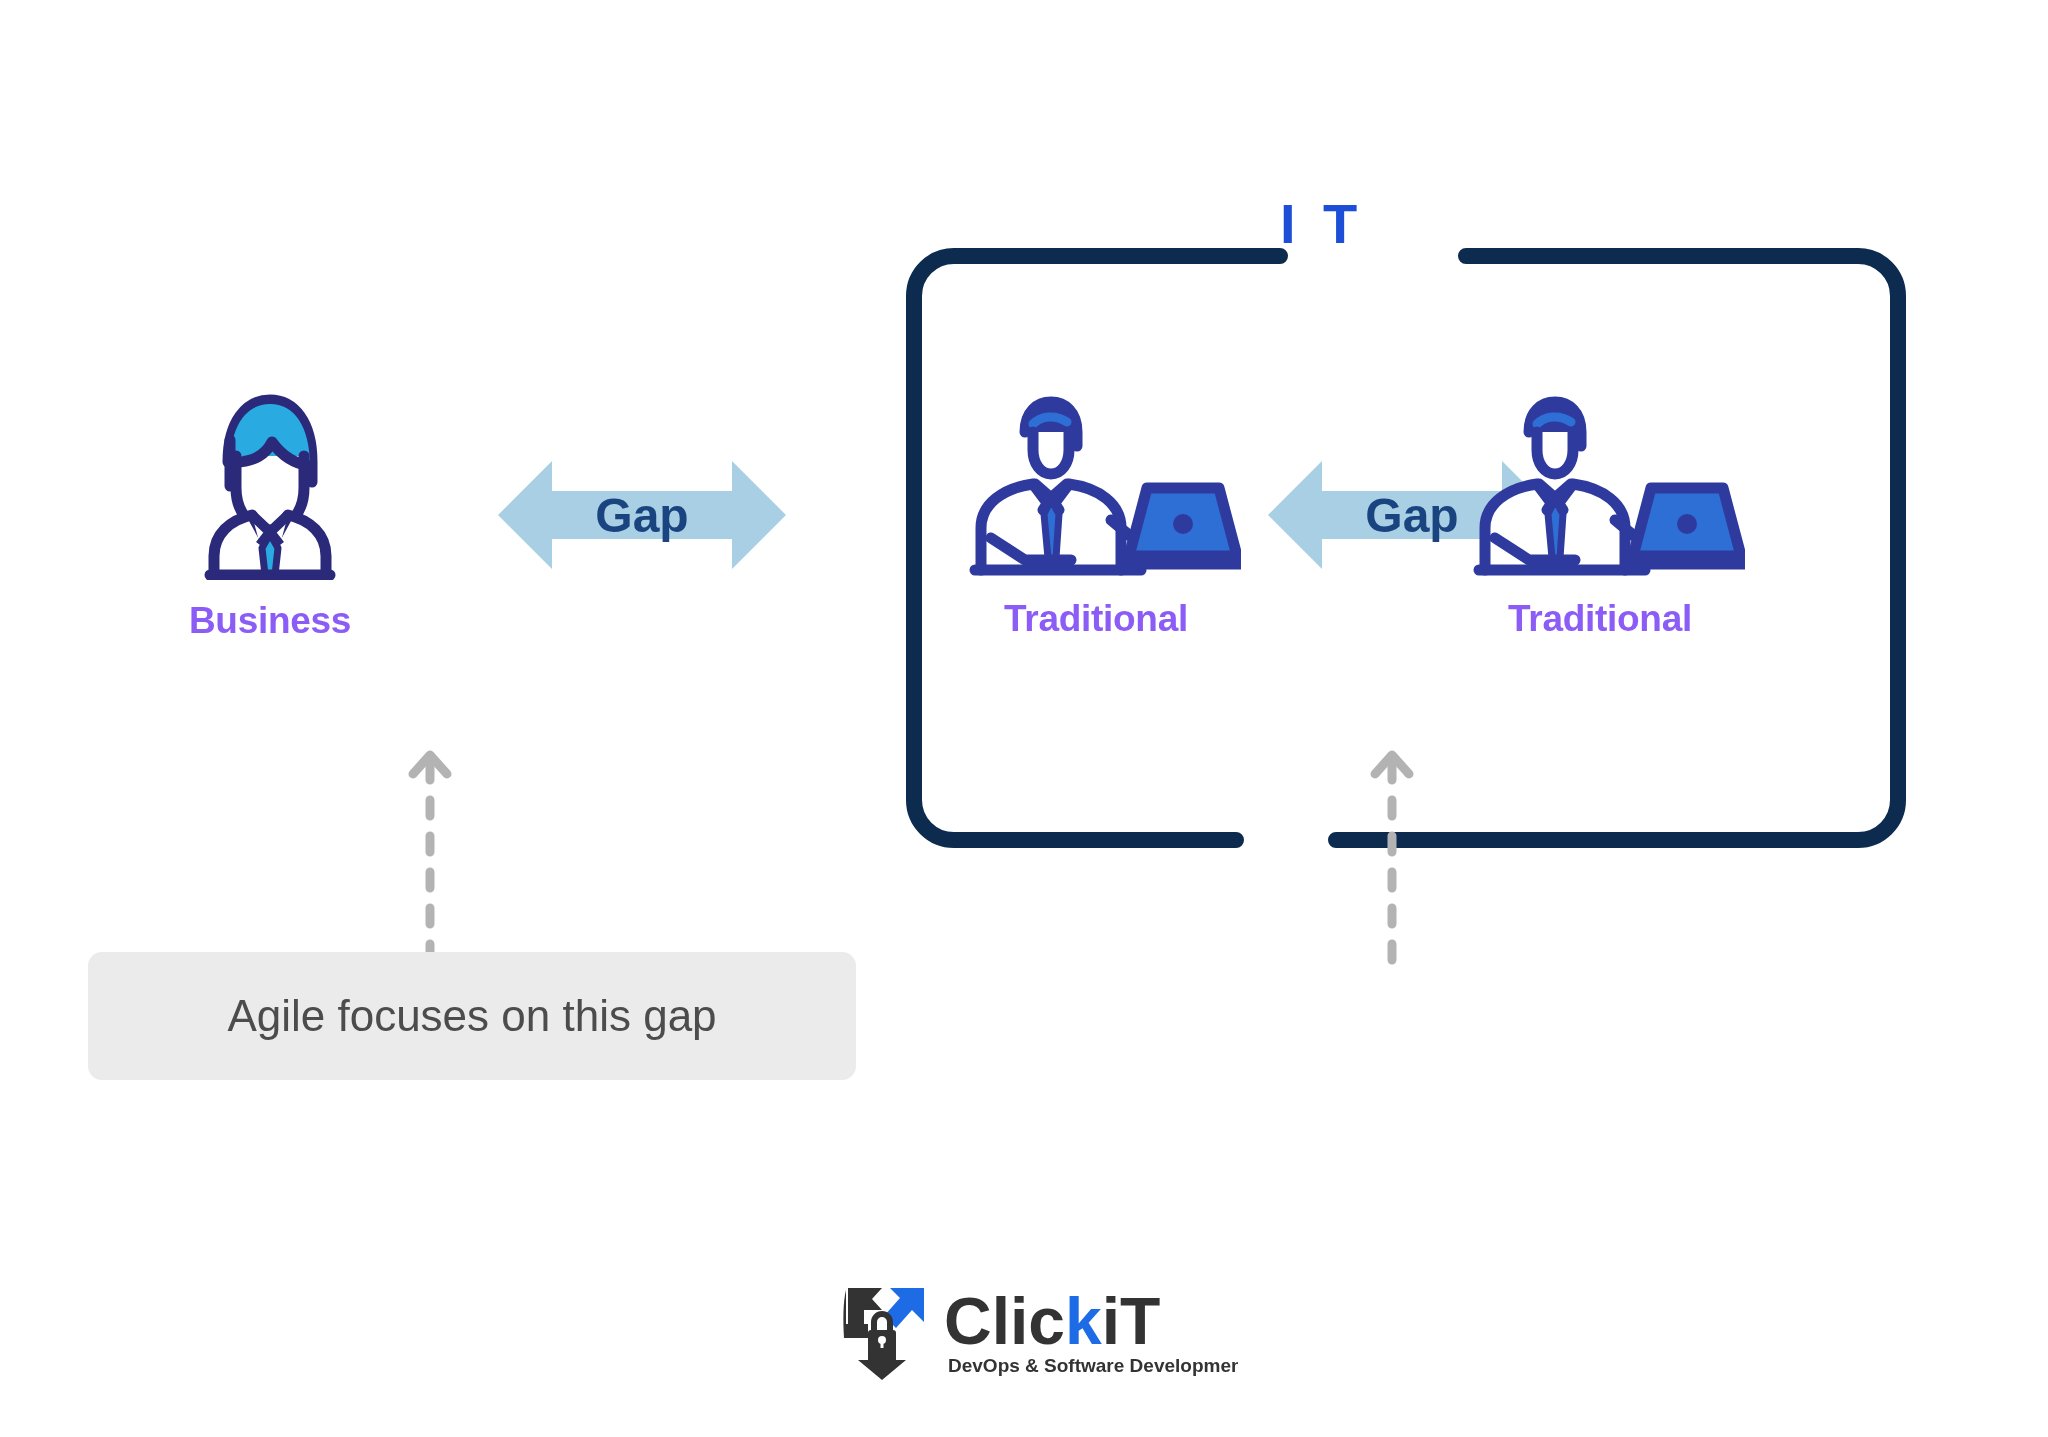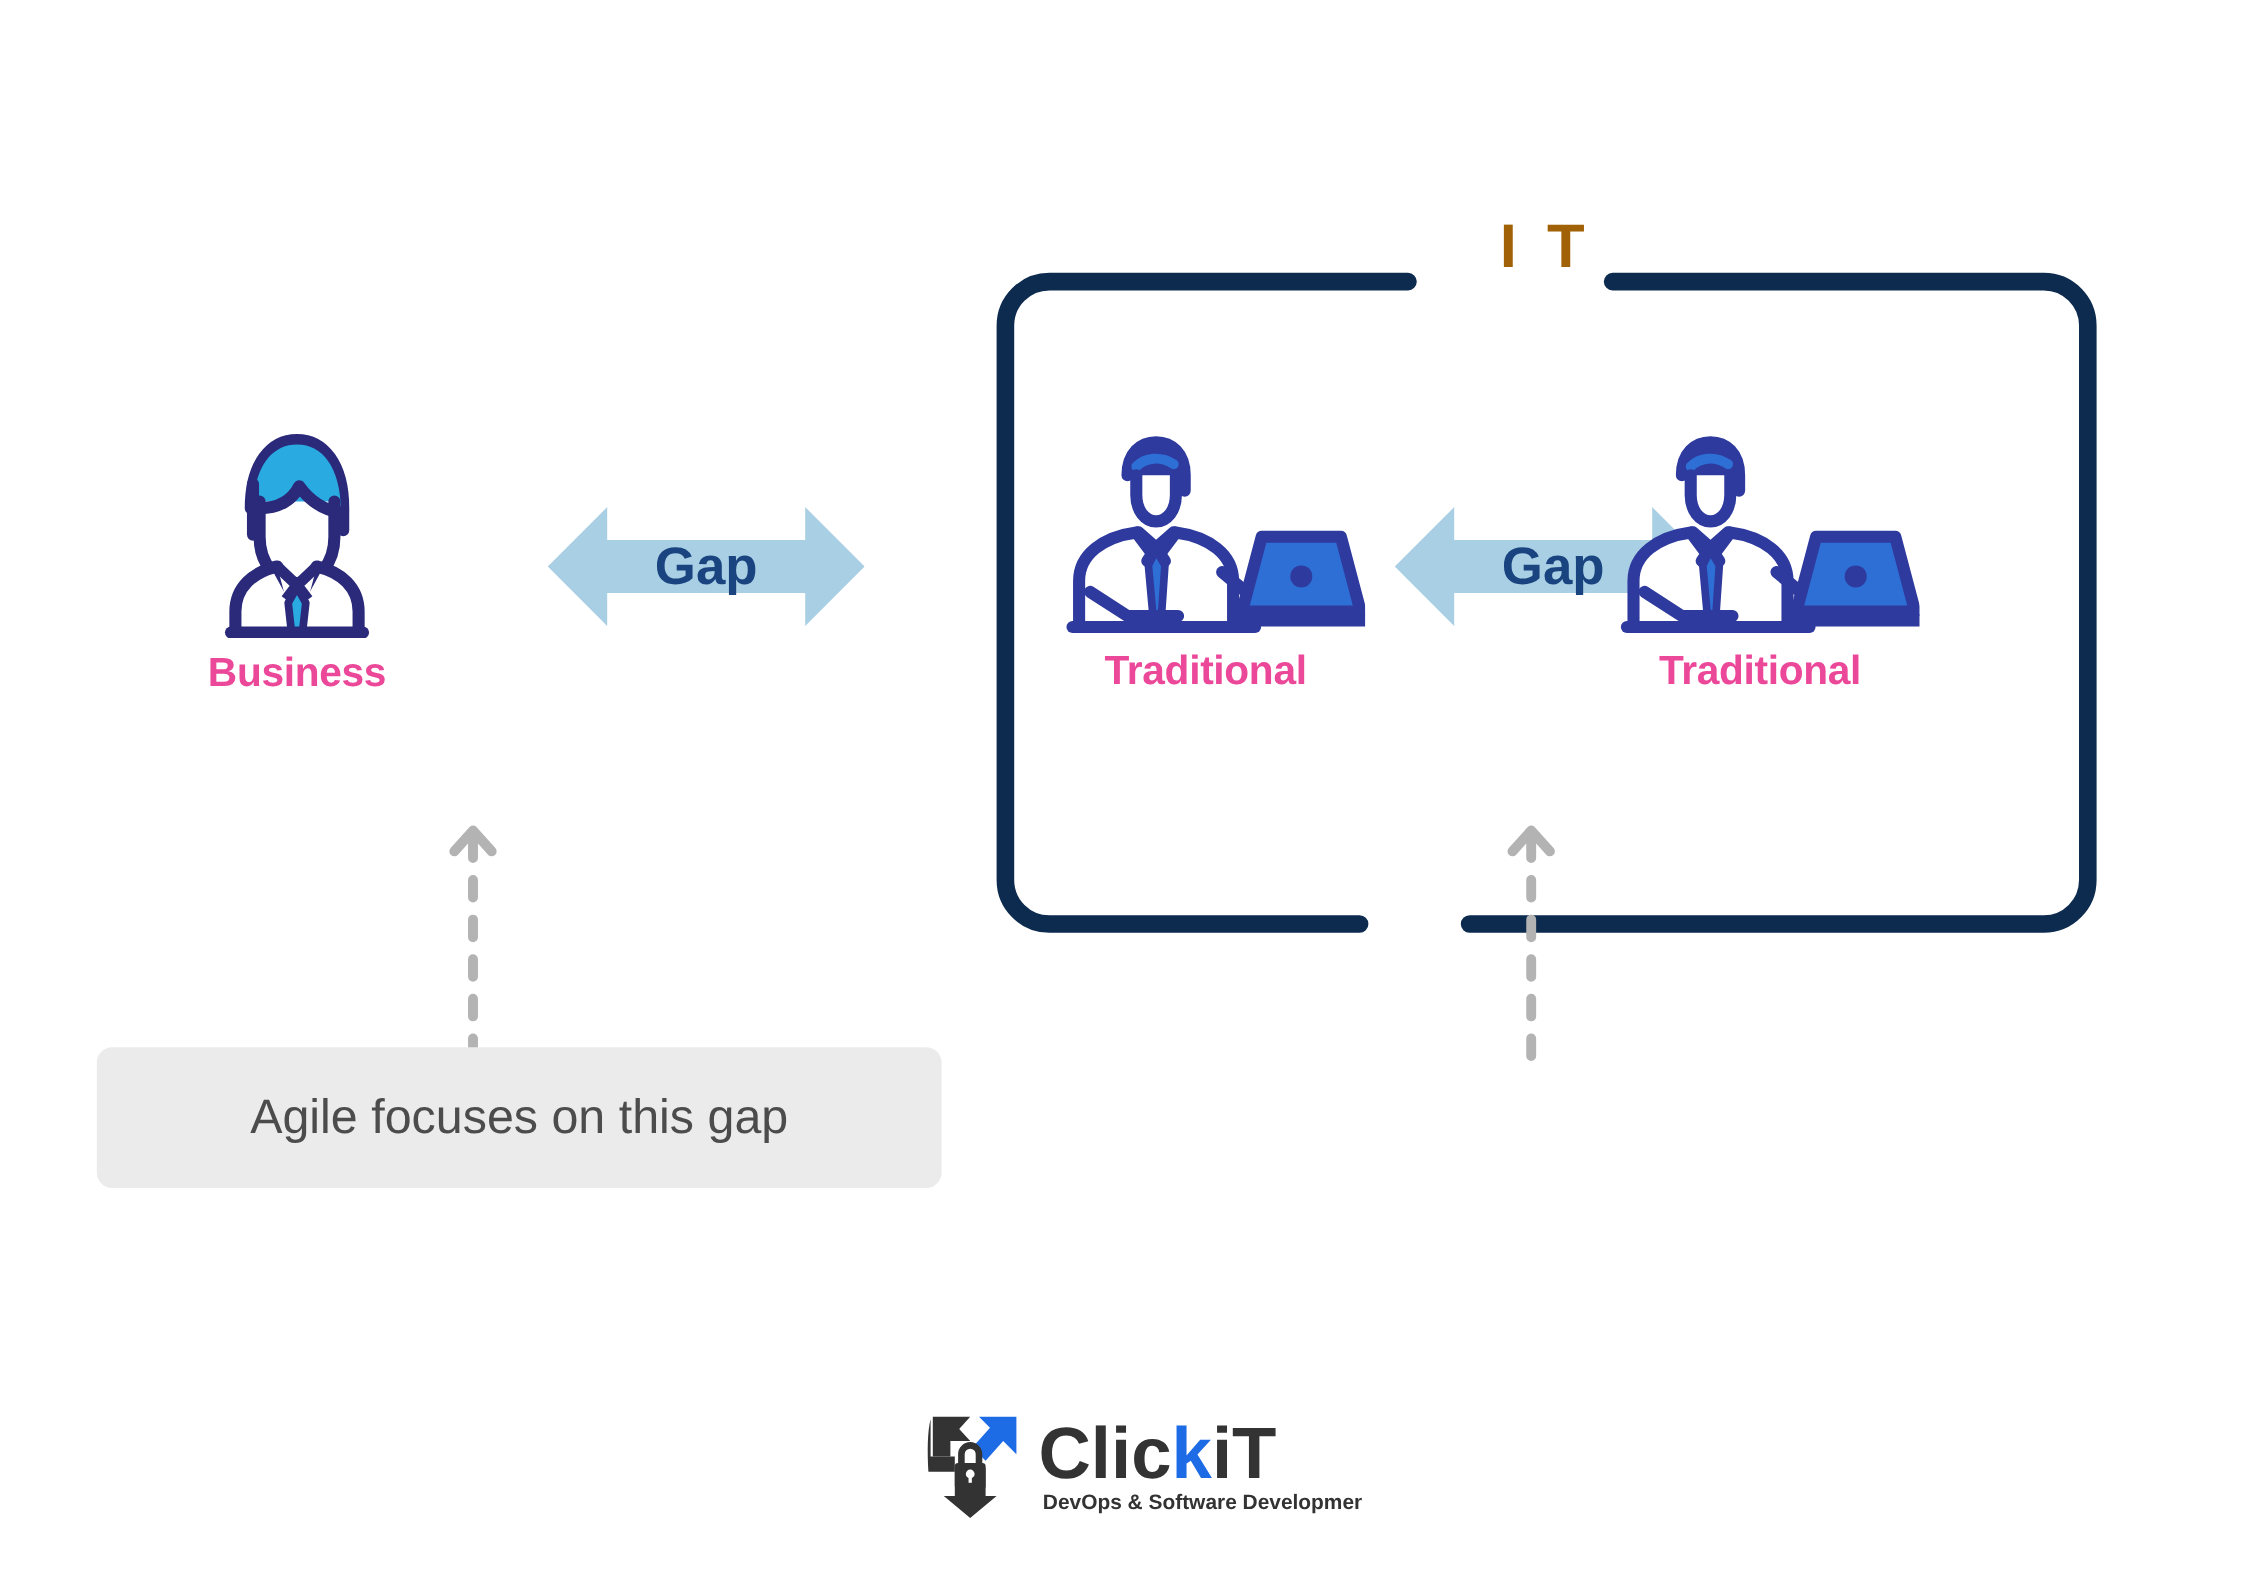--- a/index.html
+++ b/index.html
@@ -25,43 +25,42 @@
     top: 248px;
     width: 1000px;
     height: 600px;
   }
   #it-group svg { display: block; width: 100%; height: 100%; overflow: visible; }
   #it-label {
     position: absolute;
     left: 1280px;
     top: 196px;
     width: 250px;
-    text-align: center;
     font-size: 56px;
     font-weight: 700;
     letter-spacing: 6px;
-    color: #a16207;
+    color: #1d4ed8;
     line-height: 1;
   }
 
   
   .node {
     position: absolute;
     text-align: center;
   }
   .node .icon-wrap {
     display: block;
     margin: 0 auto;
   }
   .node .node-label {
     display: block;
-    margin-top: 6px;
+    margin-top: 16px;
     font-size: 37px;
     font-weight: 700;
-    color: #ec4899;
+    color: #8b5cf6;
     letter-spacing: -0.3px;
     white-space: nowrap;
   }
 
   #node-business { left: 60px; top: 370px; width: 420px; }
   #node-development { left: 886px; top: 388px; width: 420px; }
   #node-operations { left: 1390px; top: 388px; width: 420px; }
 
   
   .gap-arrow {

